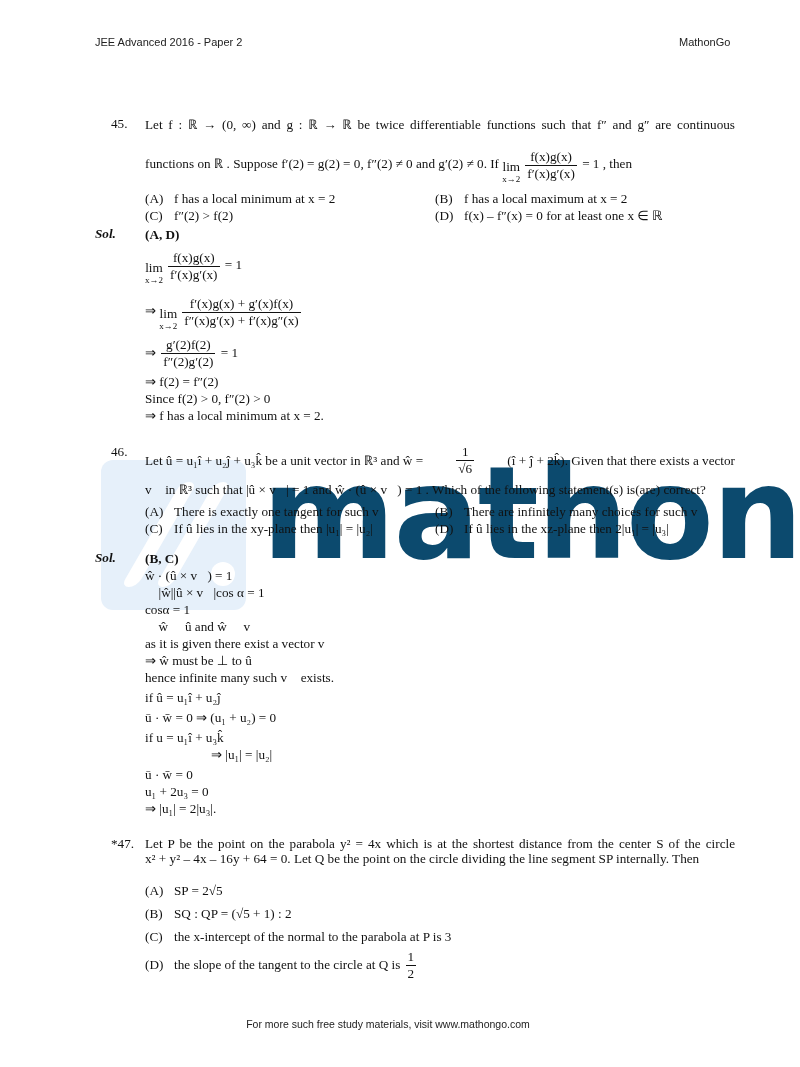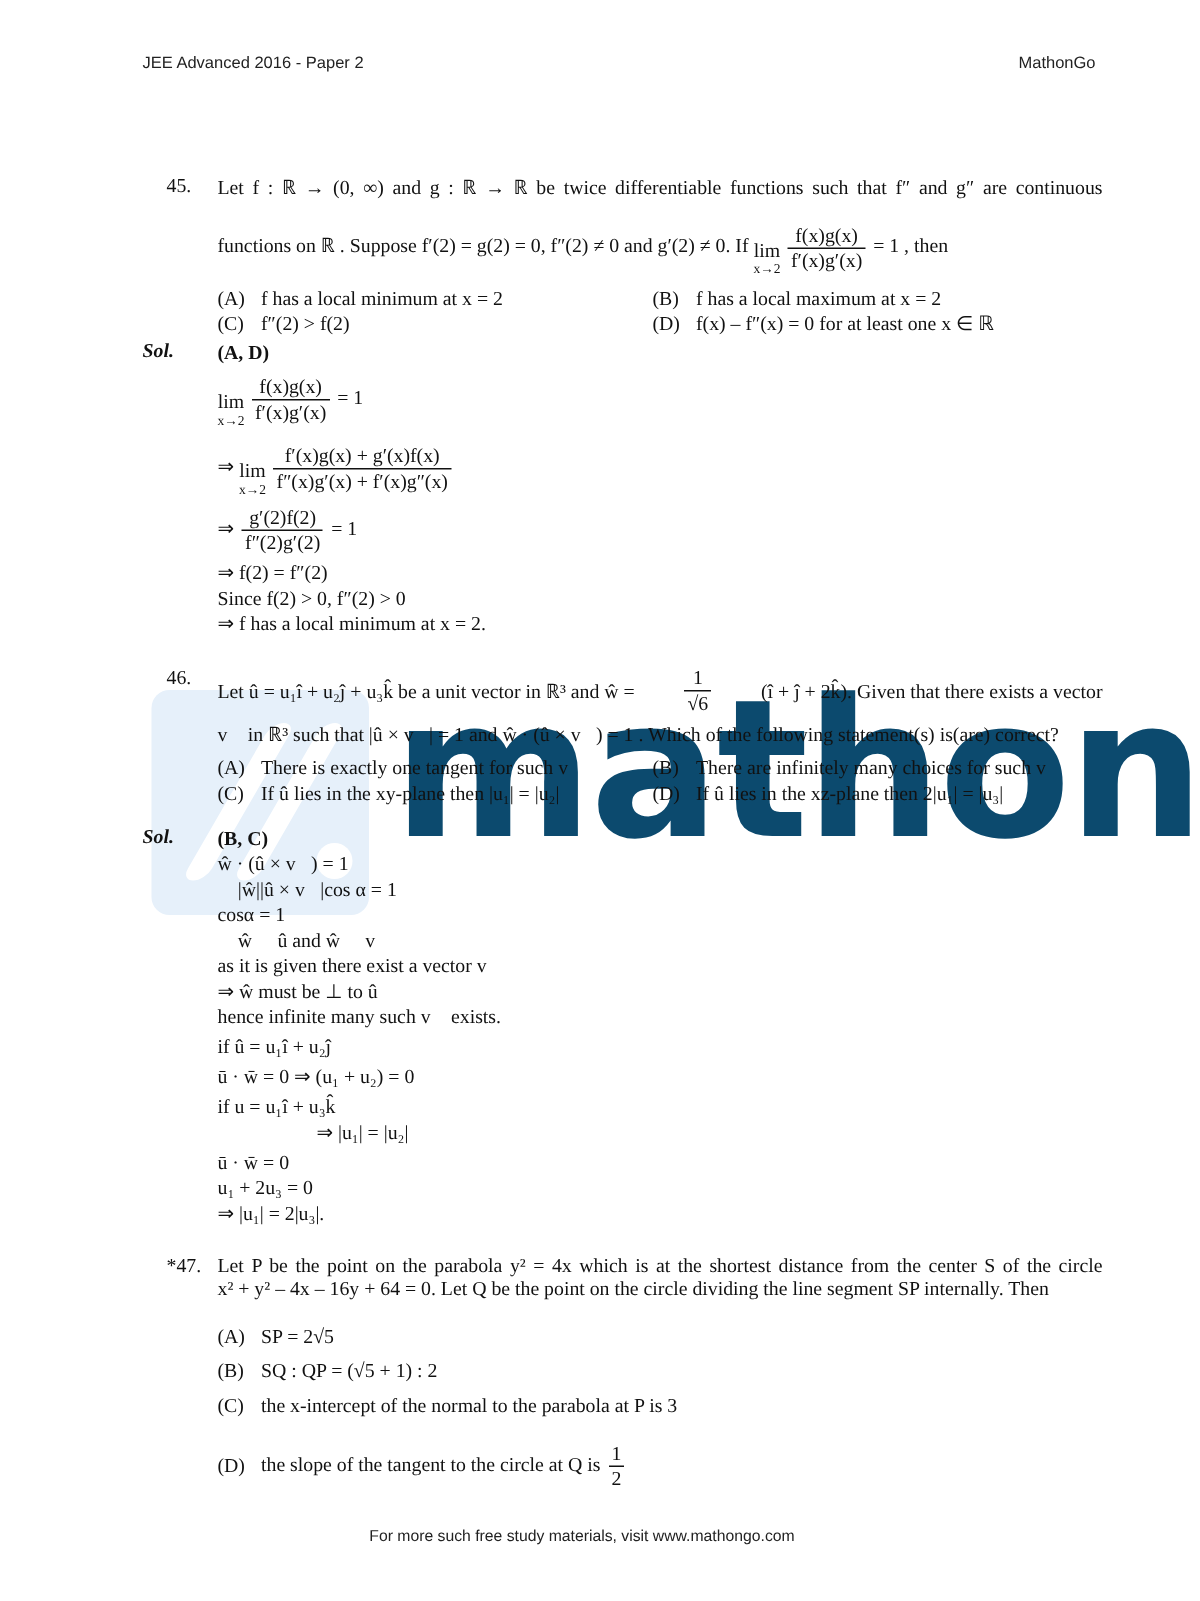--- a/index.html
+++ b/index.html
@@ -141,19 +141,19 @@
   </div>
 
   <div class="q" style="top:836px;">
     <div class="qnum">*47.</div>
     <div class="qbody">
       <div class="line just" style="line-height:15px;">Let P be the point on the parabola y² = 4x which is at the shortest distance from the center S of the circle</div>
       <div class="line" style="line-height:15px;">x² + y² – 4x – 16y + 64 = 0. Let Q be the point on the circle dividing the line segment SP internally. Then</div>
       <div class="opt" style="margin-top:16px;"><span class="lbl">(A)</span><span>SP = 2√5</span></div>
       <div class="opt" style="margin-top:6px;"><span class="lbl">(B)</span><span>SQ : QP = (√5 + 1) : 2</span></div>
       <div class="opt" style="margin-top:6px;"><span class="lbl">(C)</span><span>the x-intercept of the normal to the parabola at P is 3</span></div>
-      <div class="opt" style="margin-top:16px;"><span class="lbl">(D)</span><span>the slope of the tangent to the circle at Q is</span> <span class="frac"><span class="num">1</span><span class="den">2</span></span></div>
+      <div class="opt" style="margin-top:4px;"><span class="lbl">(D)</span><span>the slope of the tangent to the circle at Q is</span> <span class="frac"><span class="num">1</span><span class="den">2</span></span></div>
     </div>
   </div>
 
 </div>
 
 <div class="ftr">For more such free study materials, visit www.mathongo.com</div>
 
 </body></html>

